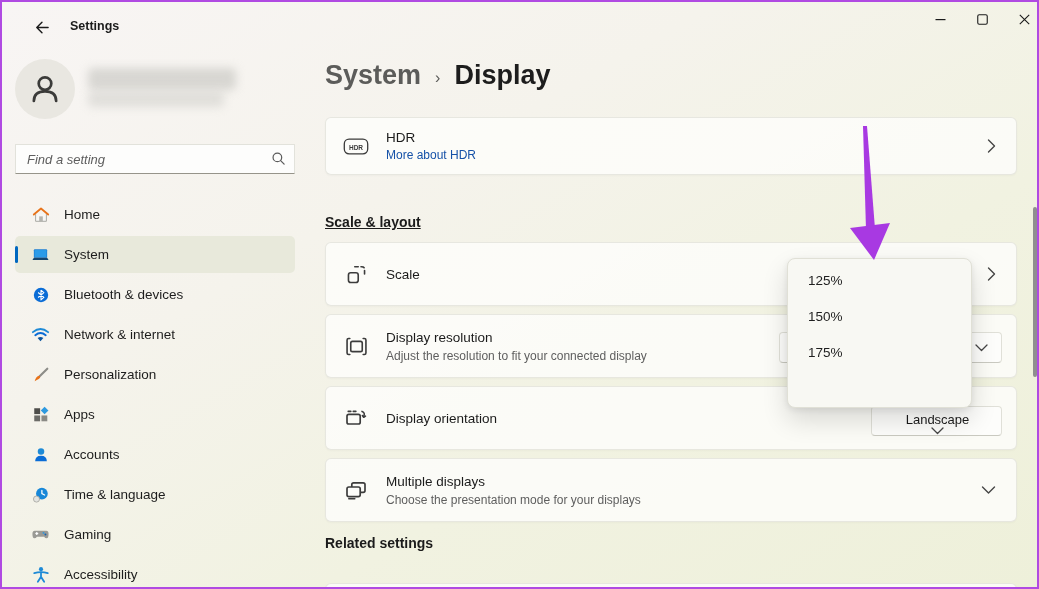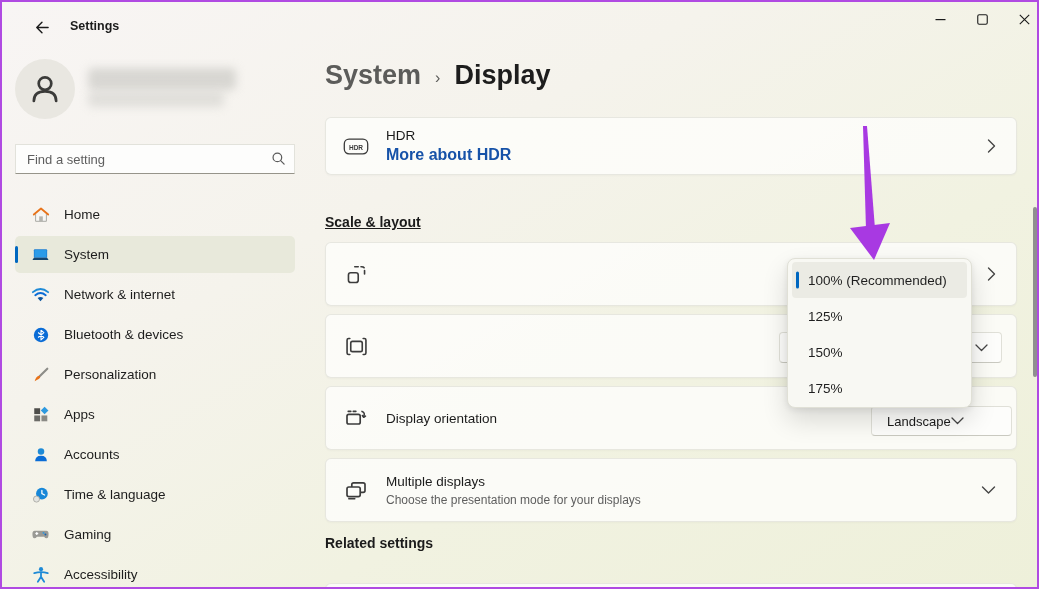--- a/index.html
+++ b/index.html
@@ -13,21 +13,21 @@
   .titlebar{position:absolute;left:16px;top:0;width:100%;height:42px;}
   .back-btn{position:absolute;left:12px;top:14px;width:22px;height:22px;display:flex;align-items:center;justify-content:center;border-radius:4px;cursor:pointer;}
   .win-title{position:absolute;left:52px;top:17px;font-size:12.5px;font-weight:700;color:#1b1b1b;}
   .win-controls{position:absolute;right:8px;top:4px;display:flex;}
   .win-btn{width:42px;height:26px;display:flex;align-items:center;justify-content:center;}
   
   .avatar{position:absolute;left:13px;top:57px;width:60px;height:60px;border-radius:50%;background:#e9e7e1;display:flex;align-items:center;justify-content:center;}
   .name-blur1{position:absolute;left:86px;top:66px;width:148px;height:22px;background:#b9b9b4;opacity:.5;border-radius:4px;filter:blur(5px);}
   .name-blur2{position:absolute;left:86px;top:90px;width:136px;height:15px;background:#c4c4bf;opacity:.45;border-radius:4px;filter:blur(5px);}
   .search-wrap{position:absolute;left:13px;top:142px;width:280px;height:30px;}
-  .search-input{width:100%;height:100%;box-sizing:border-box;border:1px solid #e2e2db;border-bottom:1px solid #96948a;border-radius:1px;background:#fdfdfc;padding:0 30px 0 11px;font-size:13px;font-family:"Liberation Sans",sans-serif;color:#1b1b1b;outline:none;}
+  .search-input{width:100%;height:100%;box-sizing:border-box;border:1px solid #e2e2db;border-bottom:1px solid #96948a;border-radius:1px;background:#fdfdfc;padding:0 30px 0 11px;font-size:13px;font-family:"Liberation Sans",sans-serif;color:#1b1b1b;outline:none;font-style:italic;}
   .search-input::placeholder{color:#5e5e5e;opacity:1;}
   .search-icon{position:absolute;right:9px;top:7px;}
   .nav{position:absolute;left:13px;top:194px;width:280px;}
   .nav-item{position:relative;display:flex;align-items:center;height:37px;margin-bottom:3px;padding-left:16px;border-radius:5px;cursor:pointer;box-sizing:border-box;}
   .nav-item.selected{background:#e8e9db;}
   .nav-accent{position:absolute;left:0;top:10px;width:3px;height:17px;border-radius:2px;background:#0067c0;}
   .nav-icon{width:19px;height:19px;margin-right:14px;flex:0 0 auto;display:flex;align-items:center;justify-content:center;}
   .nav-label{font-size:13.5px;color:#1d1d1d;white-space:nowrap;}
   
   .breadcrumb{position:absolute;left:323px;top:58px;display:flex;align-items:center;}
@@ -40,25 +40,25 @@
   .card-res{top:312px;height:64px;}
   .card-orient{top:384px;height:64px;}
   .card-multi{top:456px;height:64px;}
   .card-bottom-sliver{top:581px;height:20px;border-radius:6px 6px 0 0;}
   .row-icon{position:absolute;left:17px;top:50%;transform:translateY(-50%);width:26px;height:26px;display:flex;align-items:center;justify-content:center;}
   .row-text{position:absolute;left:60px;top:50%;transform:translateY(-50%);}
   .row-title{font-size:13.5px;color:#1b1b1b;}
   .row-sub{font-size:12px;color:#5e5e5e;margin-top:4px;}
   .row-chevron{position:absolute;right:20px;top:50%;transform:translateY(-50%);}
   .section-hd{position:absolute;left:323px;font-size:14px;font-weight:700;color:#1b1b1b;}
-  .link{font-size:16px;font-weight:700;color:#1652a8;margin-top:3px;cursor:pointer;}
+  .link{font-size:12px;font-weight:400;color:#1652a8;margin-top:3px;cursor:pointer;}
   
   .select-box{position:absolute;box-sizing:border-box;background:#fdfdfb;border:1px solid #e0e0d8;border-bottom-color:#c9c9c0;border-radius:4px;display:flex;align-items:center;cursor:pointer;}
   .select-res{left:777px;top:330px;width:223px;height:31px;z-index:5;}
-  .select-orient{left:869px;top:404px;width:141px;height:30px;z-index:8;padding-left:15px;justify-content:flex-start;padding-right:13px;}
+  .select-orient{left:869px;top:404px;width:131px;height:30px;z-index:8;padding-left:15px;justify-content:flex-end;padding-right:13px;flex-direction:column;}
   .select-label{font-size:13px;color:#1b1b1b;}
   
   .flyout{position:absolute;left:785px;top:256px;width:185px;height:150px;z-index:30;background:#f8f8f3;border:1px solid #e0e0d6;border-radius:8px;box-shadow:0 12px 26px rgba(0,0,0,0.14),0 2px 6px rgba(0,0,0,0.08);box-sizing:border-box;padding:3px 4px;}
   .flyout-opt{position:relative;height:36px;display:flex;align-items:center;padding-left:16px;border-radius:4px;font-size:13.5px;color:#1f1f1f;cursor:pointer;box-sizing:border-box;}
   .flyout-opt.selected{background:#ebebe4;}
   .opt-accent{position:absolute;left:4px;top:50%;transform:translateY(-50%);width:3px;height:17px;border-radius:2px;background:#0067c0;}
   
   .scrollbar{position:absolute;left:1031px;top:205px;width:4px;height:170px;background:#8f8f8f;border-radius:2px;cursor:pointer;}
   
   .annot{position:absolute;left:840px;top:115px;z-index:50;pointer-events:none;}
@@ -132,37 +132,37 @@
             <rect x="3" y="4.5" width="14" height="9" rx="1" fill="#1c7fd4"></rect>
             <rect x="3.8" y="5.3" width="12.4" height="7.4" fill="#2b9be8"></rect>
             <path d="M1.5 15.8 H18.5 L17 13.5 H3 Z" fill="#14456e"></path>
           </svg>
       </span>
       <span class="nav-label">System</span>
     </div>
 
     <div class="nav-item">
       <span class="nav-icon">
+        <svg width="18" height="18" viewBox="0 0 20 20">
+            <circle cx="10" cy="10" r="8" fill="#0a6cd6"></circle>
+            <path d="M10 4.5 V15.5 L13.2 12.7 L6.8 7.2 M10 4.5 L13.2 7.3 L6.8 12.8" stroke="#ffffff" stroke-width="1.2" fill="none" stroke-linejoin="round"></path>
+          </svg>
+      </span>
+      <span class="nav-label">Bluetooth &amp; devices</span>
+    </div>
+
+    <div class="nav-item">
+      <span class="nav-icon">
         <svg width="19" height="19" viewBox="0 0 20 20">
             <path d="M2 7.5 Q10 1 18 7.5" fill="none" stroke="#1e8ad6" stroke-width="2" stroke-linecap="round"></path>
             <path d="M4.5 10.7 Q10 6.2 15.5 10.7" fill="none" stroke="#0a6cd6" stroke-width="2" stroke-linecap="round"></path>
             <path d="M7 13.8 Q10 11.5 13 13.8 L10 17 Z" fill="#0b559e"></path>
           </svg>
       </span>
       <span class="nav-label">Network &amp; internet</span>
-    </div>
-
-    <div class="nav-item">
-      <span class="nav-icon">
-        <svg width="18" height="18" viewBox="0 0 20 20">
-            <circle cx="10" cy="10" r="8" fill="#0a6cd6"></circle>
-            <path d="M10 4.5 V15.5 L13.2 12.7 L6.8 7.2 M10 4.5 L13.2 7.3 L6.8 12.8" stroke="#ffffff" stroke-width="1.2" fill="none" stroke-linejoin="round"></path>
-          </svg>
-      </span>
-      <span class="nav-label">Bluetooth &amp; devices</span>
     </div>
 
     <div class="nav-item">
       <span class="nav-icon">
         <svg width="18" height="18" viewBox="0 0 20 20">
             <path d="M17 3 L8.5 11.5" stroke="#8d8d88" stroke-width="2.4" stroke-linecap="round"></path>
             <path d="M8.8 11 Q10 13 7.5 14.5 Q4.5 16.2 3 17 Q3.5 14.5 4.8 12.8 Q6.5 10.5 8.8 11 Z" fill="#e8731a"></path>
           </svg>
       </span>
       <span class="nav-label">Personalization</span>
@@ -254,36 +254,41 @@
   <div class="section-hd" style="top:212px;text-decoration:underline;">Scale &amp; layout</div>
 
   <div class="card card-scale">
     <span class="row-icon">
       <svg width="23" height="23" viewBox="0 0 20 20">
           <rect x="3" y="8.5" width="8.5" height="8.5" rx="2" fill="none" stroke="#3c3c3c" stroke-width="1.4"></rect>
           <path d="M8.5 3.2 H14.5 Q17 3.2 17 5.7 V11.5" fill="none" stroke="#3c3c3c" stroke-width="1.4" stroke-dasharray="3 2.4" stroke-linecap="round"></path>
         </svg>
     </span>
     <div class="row-text">
+      <div class="row-title">Scale</div>
     </div>
     <span class="row-chevron">
       <svg width="9" height="15" viewBox="0 0 9 15">
           <path d="M1.5 1.5 L7.5 7.5 L1.5 13.5" stroke="#454545" stroke-width="1.4" fill="none" stroke-linecap="round" stroke-linejoin="round"></path>
         </svg>
     </span>
   </div>
 
   <div class="card card-res">
     <span class="row-icon">
       <svg width="23" height="23" viewBox="0 0 20 20">
           <rect x="5" y="5.5" width="10" height="9" rx="1.5" fill="none" stroke="#3c3c3c" stroke-width="1.4"></rect>
           <path d="M4.2 3 H3.2 Q1.8 3 1.8 4.4 V15.6 Q1.8 17 3.2 17 H4.2" fill="none" stroke="#3c3c3c" stroke-width="1.4" stroke-linecap="round"></path>
           <path d="M15.8 3 H16.8 Q18.2 3 18.2 4.4 V15.6 Q18.2 17 16.8 17 H15.8" fill="none" stroke="#3c3c3c" stroke-width="1.4" stroke-linecap="round"></path>
         </svg>
     </span>
+    <div class="row-text">
+      <div class="row-title">Display resolution</div>
+      <div class="row-sub">Adjust the resolution to fit your connected display</div>
+    </div>
   </div>
 
   <div class="select-box select-res">
     <span class="row-chevron" style="right:13px;">
       <svg width="13" height="8" viewBox="0 0 13 8">
           <path d="M1 1 L6.5 6.5 L12 1" stroke="#454545" stroke-width="1.3" fill="none" stroke-linecap="round" stroke-linejoin="round"></path>
         </svg>
     </span>
   </div>
 
@@ -324,24 +329,20 @@
       <svg width="15" height="9" viewBox="0 0 15 9">
           <path d="M1.5 1.5 L7.5 7.5 L13.5 1.5" stroke="#454545" stroke-width="1.4" fill="none" stroke-linecap="round" stroke-linejoin="round"></path>
         </svg>
     </span>
   </div>
 
   <div class="section-hd" style="top:533px;">Related settings</div>
   <div class="card card-bottom-sliver"></div>
 
   <div class="flyout">
-    <div class="flyout-opt selected">
-      <span class="opt-accent"></span>
-      <span>100% (Recommended)</span>
-    </div>
     <div class="flyout-opt">
       <span>125%</span>
     </div>
     <div class="flyout-opt">
       <span>150%</span>
     </div>
     <div class="flyout-opt">
       <span>175%</span>
     </div>
   </div>

